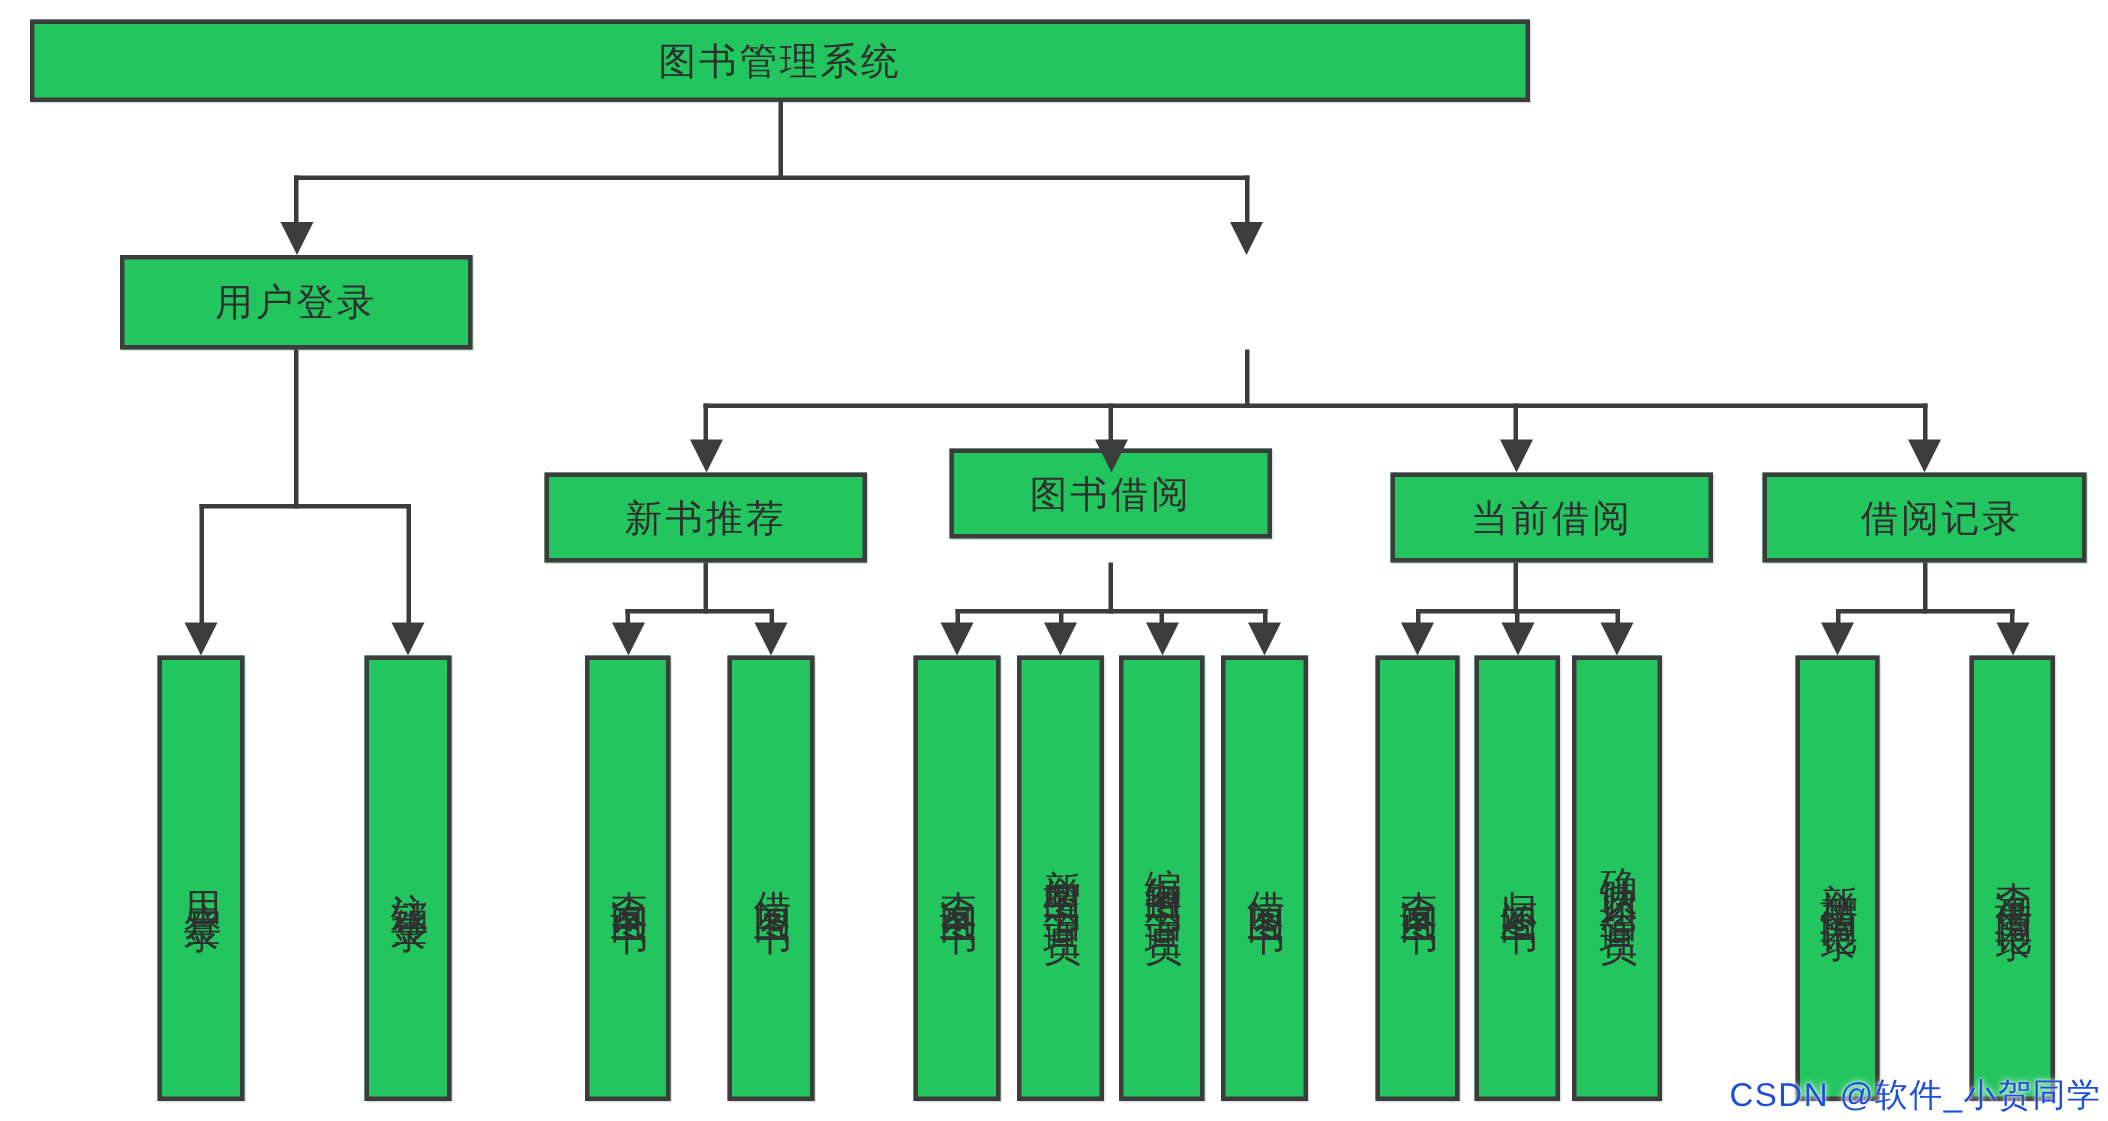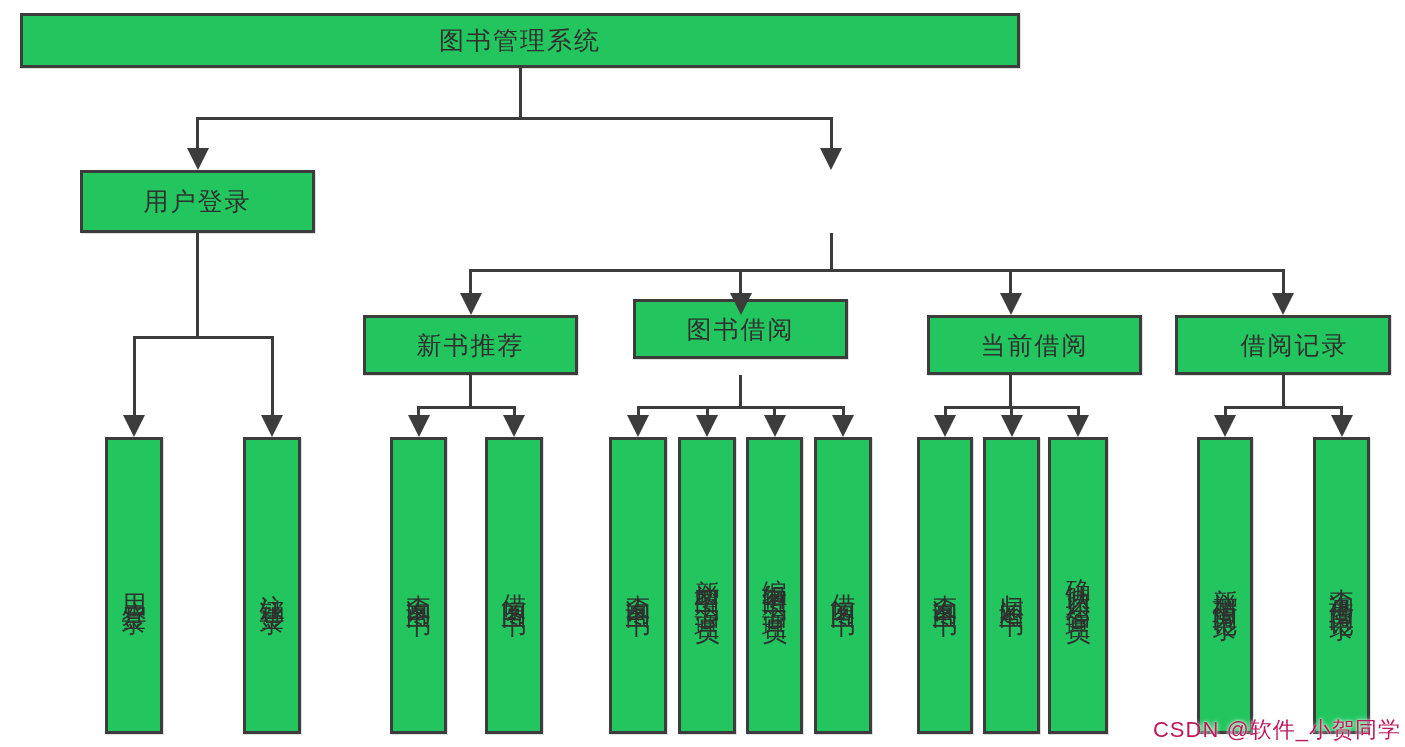--- a/index.html
+++ b/index.html
@@ -47,21 +47,21 @@
     height: 0;
     border-left: 11px solid transparent;
     border-right: 11px solid transparent;
     border-top: 22px solid #3c3c3c;
   }
   .watermark {
     position: absolute;
     right: 4px;
     bottom: 2px;
     z-index: 10;
-    color: #be185d;
+    color: #1d4ed8;
     font-size: 22px;
     letter-spacing: 1px;
     text-shadow: 0 0 2px #ffffff, 0 0 5px #ffffff;
     white-space: nowrap;
   }
 </style>
 </head>
 <body>
 
 <div class="canvas">

